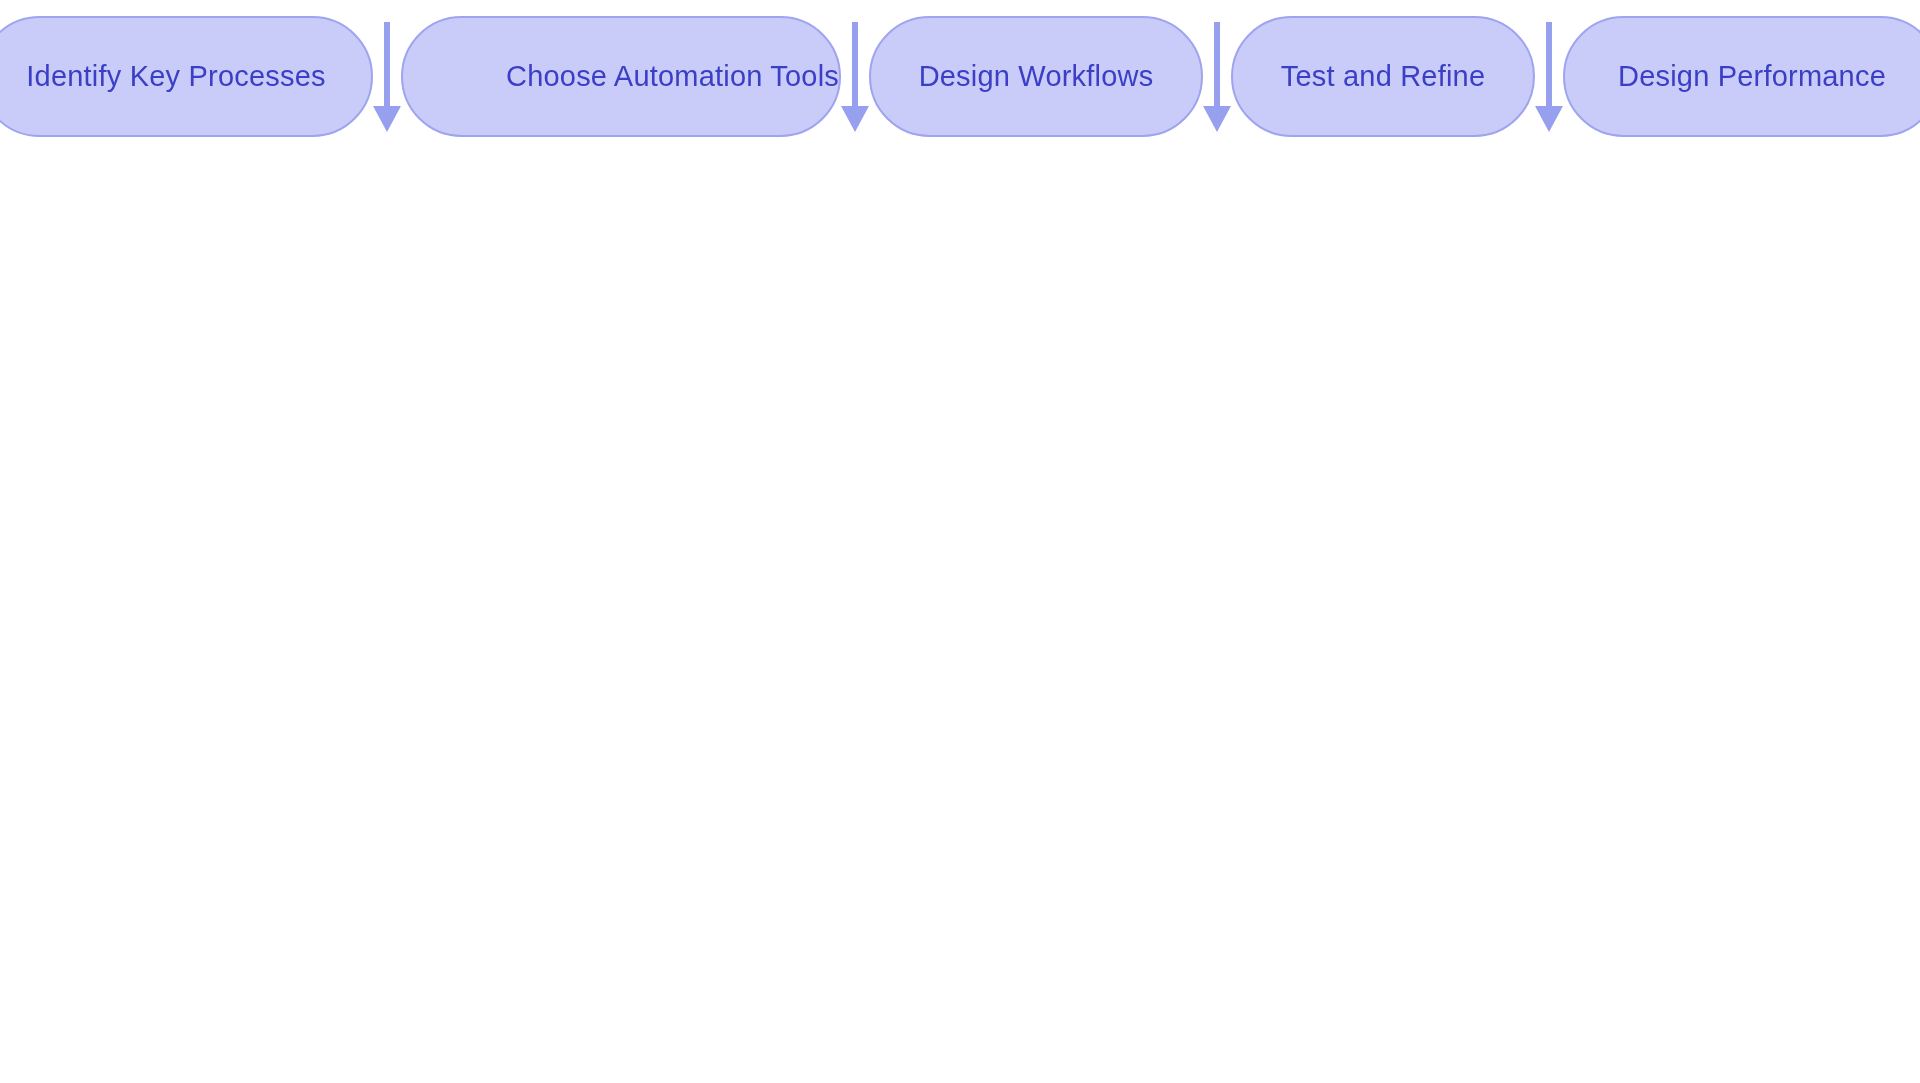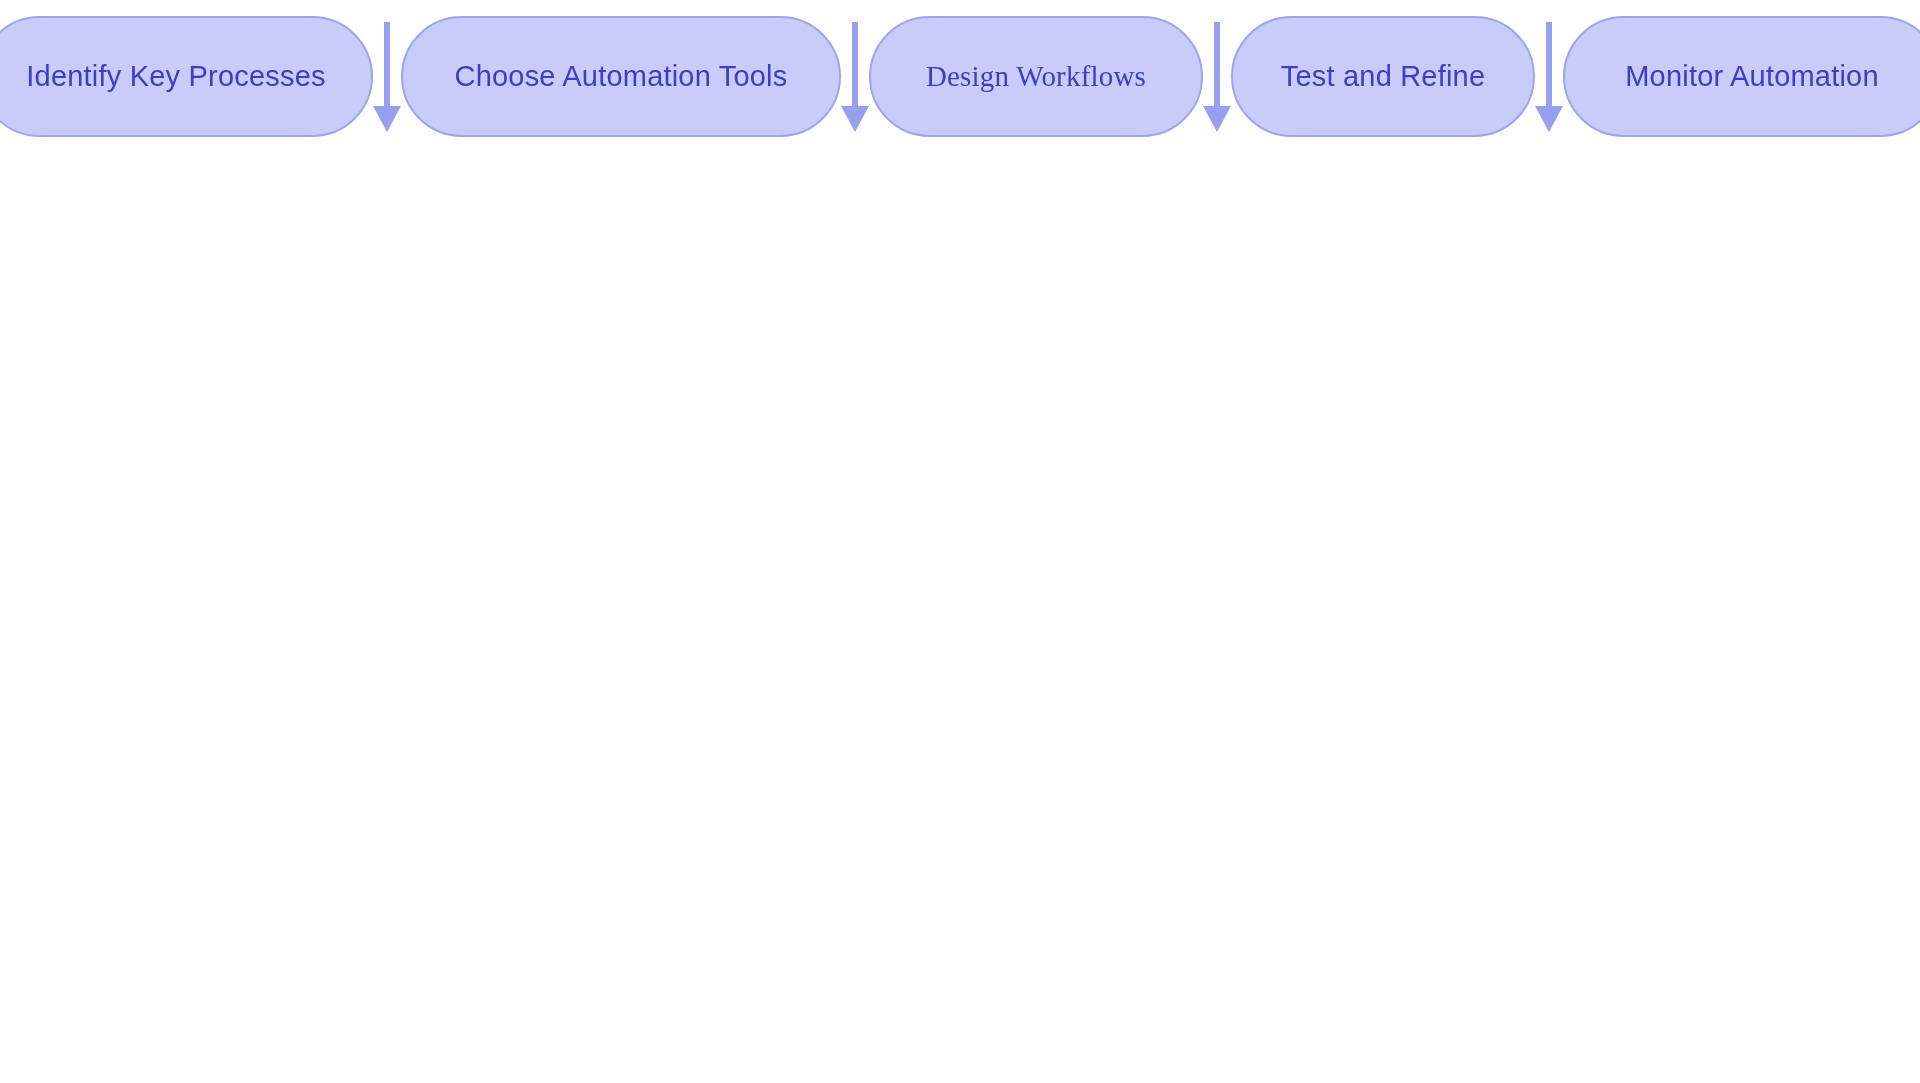--- a/index.html
+++ b/index.html
@@ -35,22 +35,22 @@
     color: var(--node-text);
     display: flex;
     align-items: center;
     justify-content: center;
     font-size: 29px;
     letter-spacing: 0.2px;
     white-space: nowrap;
     flex: 0 0 auto;
   }
   .node.n0 { width: 394px; }
-  .node.n1 { width: 440px; }
-  .node.n2 { width: 334px; font-family: Liberation Serif, serif; }
+  .node.n1 { width: 440px; justify-content: flex-end; }
+  .node.n2 { width: 334px; }
   .node.n3 { width: 304px; align-items: center; }
   .node.n4 { width: 378px; }
   .arrow {
     height: 110px;
     display: flex;
     flex-direction: column;
     align-items: center;
     flex: 0 0 auto;
   }
   .arrow-stem {
@@ -101,16 +101,16 @@
   <div class="node n3">
     <span>Test and Refine</span>
   </div>
 
   <div class="arrow">
     <div class="arrow-stem"></div>
     <div class="arrow-head"></div>
   </div>
 
   <div class="node n4">
-    <span>Monitor Automation</span>
+    <span>Design Performance</span>
   </div>
 
 </div>
 
 </body></html>

